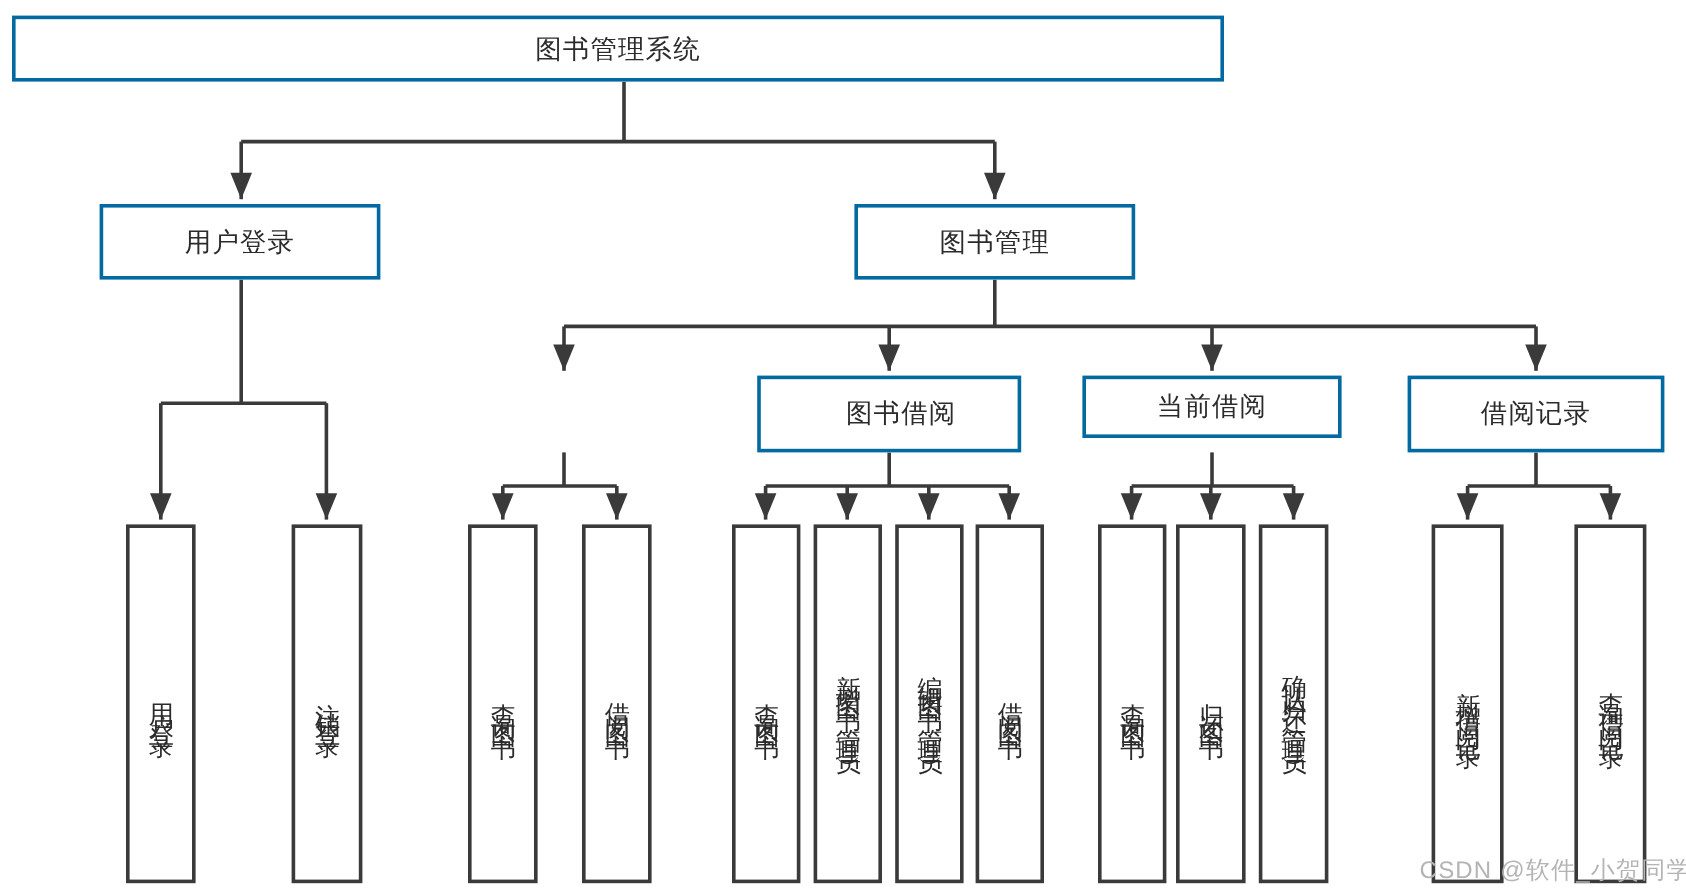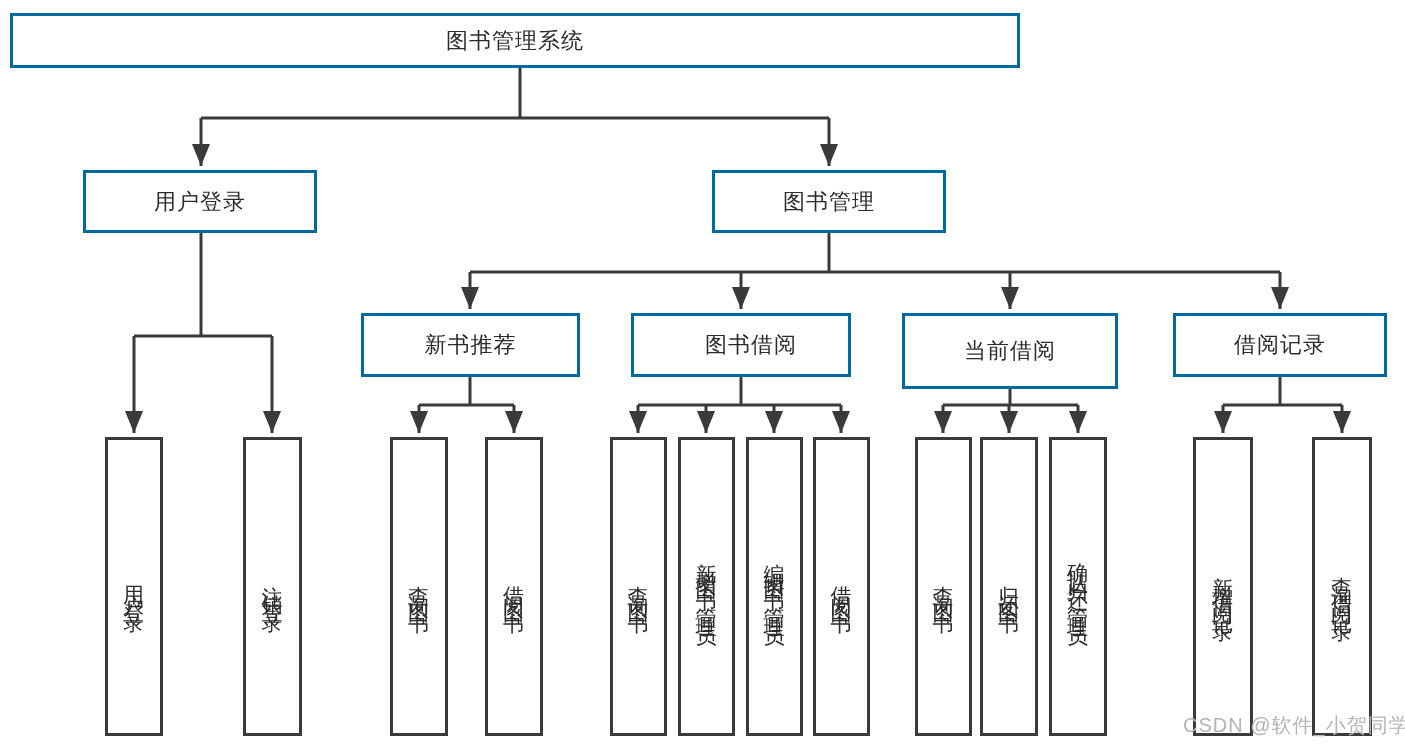--- a/index.html
+++ b/index.html
@@ -99,23 +99,22 @@
       <path d="M1223,405 V433" marker-end="url(#arrow)"></path>
       <path d="M1342,405 V433" marker-end="url(#arrow)"></path>
     </g>
   </svg>
 
   <div class="hbox" style="left:10px; top:13px; width:1010px; height:55px;">图书管理系统</div>
 
   <div class="hbox" style="left:83px; top:170px; width:234px; height:63px;">用户登录</div>
   <div class="hbox" style="left:712px; top:170px; width:234px; height:63px;">图书管理</div>
 
-  <div class="hbox" style="left:361px; top:313px; width:219px; height:64px;">新书推荐</div>
   <div class="hbox" style="left:631px; top:313px; width:220px; height:64px;padding-left:20px;">图书借阅</div>
-  <div class="hbox" style="left:902px; top:313px; width:216px; height:76px;font-family:Liberation Mono, monospace;">当前借阅</div>
+  <div class="hbox" style="left:902px; top:313px; width:216px; height:52px;font-family:Liberation Mono, monospace;">当前借阅</div>
   <div class="hbox" style="left:1173px; top:313px; width:214px; height:64px;">借阅记录</div>
 
   <div class="vbox" style="left:105px; top:437px; width:58px; height:299px;">
     <span class="vtext">用户登录</span>
   </div>
   <div class="vbox" style="left:243px; top:437px; width:59px; height:299px;">
     <span class="vtext">注销登录</span>
   </div>
 
   <div class="vbox" style="left:390px; top:437px; width:58px; height:299px;">

